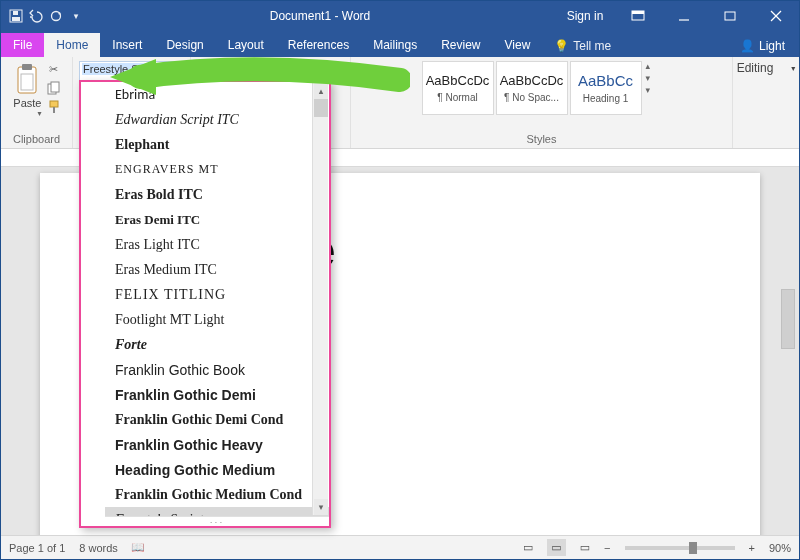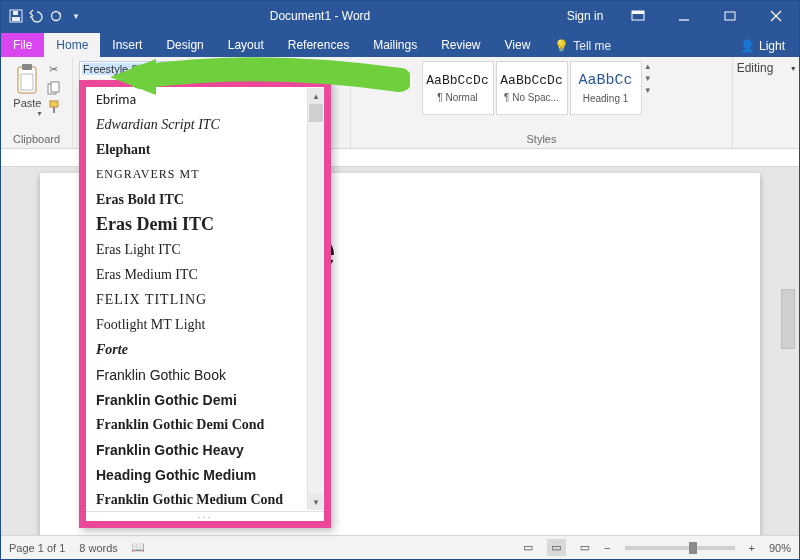--- a/index.html
+++ b/index.html
@@ -29,33 +29,33 @@
   .clip-ic { width:30px; height:36px; display:flex; align-items:center; justify-content:center; }
   .mini-col { display:flex; flex-direction:column; gap:3px; }
   .mini-ic { width:16px; height:16px; display:flex; align-items:center; justify-content:center; }
   .fontbox { width:110px; height:20px; background:#fff; border:1px solid #bcd0e8; font-size:11px; padding:1px 2px; color:#333; position:relative;}
   .fontbox .sel { background:#cde4ff; padding:0 1px;}
   .row { display:flex; gap:4px; align-items:center; }
   .para { display:flex; flex-direction:column; gap:4px; padding-top:2px;}
   .para .row span{ width:18px; height:16px; display:flex; align-items:center; justify-content:center; color:#5a5a5a; font-size:12px;}
   .styles { display:flex; gap:2px; align-items:flex-start; }
   .styletile { width:72px; height:54px; border:1px solid #d9d9d9; background:#fff; display:flex; flex-direction:column; align-items:center; justify-content:center; font-size:10px; color:#555;}
-  .styletile .smp { font-size:13px; color:#222; margin-bottom:4px; font-family: Liberation Mono, monospace;}
+  .styletile .smp { font-size:13px; color:#222; margin-bottom:4px; font-family: Liberation Sans, sans-serif;}
   .styletile.last .smp { color:#2b579a; }
   .stylechev { width:16px; display:flex; flex-direction:column; gap:2px; margin-left:2px;}
   .editing { padding:4px 10px 0; }
   
   .docarea { flex:1; background:#e6e6e6; position:relative; overflow:hidden; }
   .ruler { height:18px; background:#fff; border-bottom:1px solid #d9d9d9; margin:0 0 0 0;}
   .page { position:absolute; top:24px; left:50%; transform:translateX(-50%); width:720px; min-height:500px; background:#fff; box-shadow:0 2px 6px rgba(0,0,0,.25); padding:50px 70px; }
   .headline { font-size:48px; font-weight:900; color:#111; font-family: Arial Black, Arial, sans-serif; }
   .script { font-size:40px; font-style:italic; font-family: "Brush Script MT","Segoe Script",cursive; text-align:left; margin-top:4px; color:#222;}
   .page-scroll { position:absolute; right:4px; top:140px; width:14px; height:60px; background:#cfcfcf; border:1px solid #bfbfbf;}
   
-  .fontdrop { position:absolute; left:79px; top:80px; width:252px; height:448px; background:#fff; border:7px solid #ec4899; box-shadow:3px 3px 8px rgba(0,0,0,.25); z-index:50; display:flex; flex-direction:column;}
+  .fontdrop { position:absolute; left:79px; top:80px; width:252px; height:448px; background:#fff; border:2px solid #ec4899; box-shadow:3px 3px 8px rgba(0,0,0,.25); z-index:50; display:flex; flex-direction:column;padding-left:24px;}
   .fontdrop .list { flex:1; overflow:hidden; position:relative;}
   .fitem { height:25px; display:flex; align-items:center; padding-left:10px; font-size:14px; color:#222; }
   .fitem.sel { background:#d9d9d9;}
   .fscroll { position:absolute; right:1px; top:1px; width:16px; height:calc(100% - 2px); background:#f0f0f0; border-left:1px solid #ddd;}
   .fscroll .thumb { position:absolute; top:0; left:1px; width:14px; height:18px; background:#cfcfcf;}
   .fscroll .btn { position:absolute; left:1px; width:14px; height:16px; background:#e9e9e9; display:flex;align-items:center;justify-content:center; font-size:9px; color:#666;}
   .drophandle{height:10px;border-top:1px solid #e0e0e0;display:flex;align-items:center;justify-content:center;color:#999;font-size:10px;letter-spacing:2px;}
   
   .arrow { position:absolute; left:110px; top:55px; z-index:60; pointer-events:none;}
   
@@ -254,21 +254,21 @@
 
 </div>
 
 <div class="fontdrop">
   <div class="list" id="fontlist">
     <div class="fitem" style="font-family:Calibri">Ebrima</div>
       <div class="fitem" style="font-family:'Brush Script MT',cursive;font-style:italic">Edwardian Script ITC</div>
       <div class="fitem" style="font-family:Georgia;font-weight:900">Elephant</div>
       <div class="fitem" style="font-family:Georgia;letter-spacing:1px;font-size:12px">ENGRAVERS MT</div>
       <div class="fitem" style="font-family:Verdana;font-weight:700">Eras Bold ITC</div>
-      <div class="fitem" style="font-family:Verdana;font-weight:700;font-size:18px">Eras Demi ITC</div>
+      <div class="fitem" style="font-family:Verdana;font-weight:700;font-size:13px">Eras Demi ITC</div>
       <div class="fitem" style="font-family:Verdana;font-weight:300">Eras Light ITC</div>
       <div class="fitem" style="font-family:Liberation Serif, serif">Eras Medium ITC</div>
       <div class="fitem" style="font-family:'Times New Roman';letter-spacing:1px">FELIX TITLING</div>
       <div class="fitem" style="font-family:'Times New Roman';font-weight:300">Footlight MT Light</div>
       <div class="fitem" style="font-family:'Brush Script MT',cursive;font-weight:700;font-style:italic">Forte</div>
       <div class="fitem" style="font-family:Arial">Franklin Gothic Book</div>
       <div class="fitem" style="font-family:Arial;font-weight:700">Franklin Gothic Demi</div>
       <div class="fitem" style="font-family:'Arial Narrow';font-weight:700">Franklin Gothic Demi Cond</div>
       <div class="fitem" style="font-family:Arial;font-weight:900">Franklin Gothic Heavy</div>
       <div class="fitem" style="font-family:Arial;font-weight:600">Heading Gothic Medium</div>

